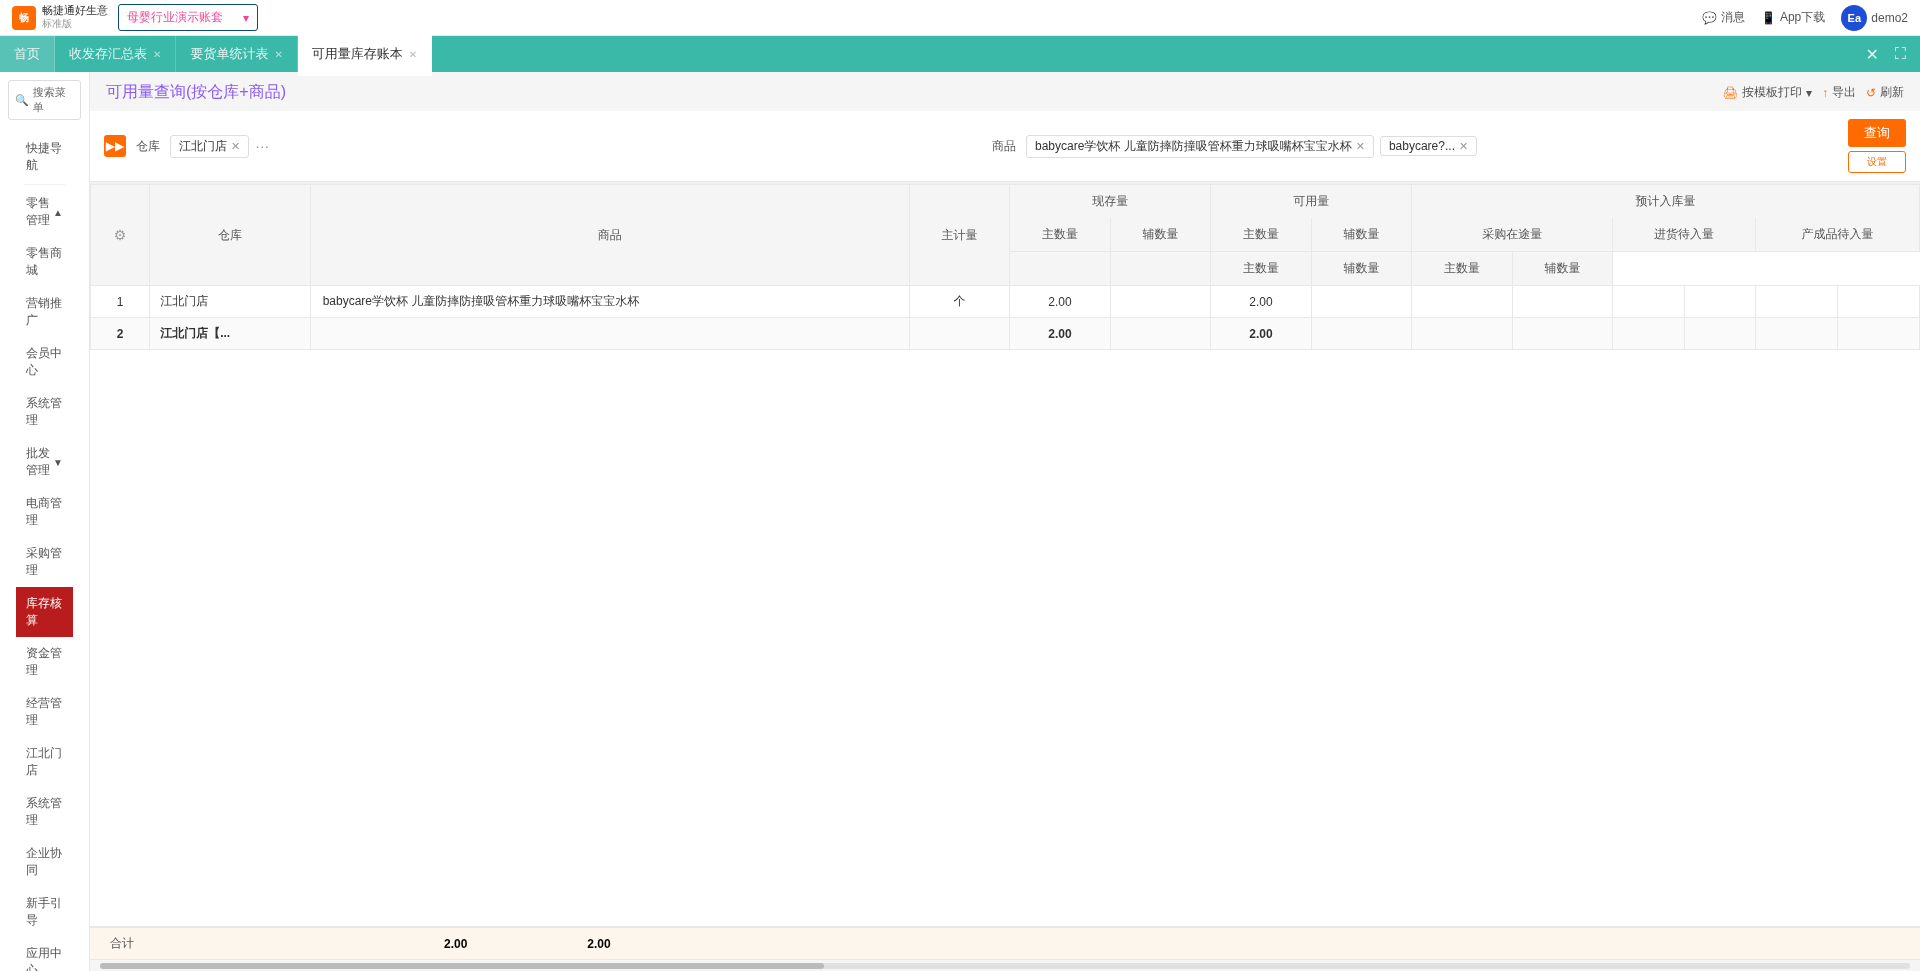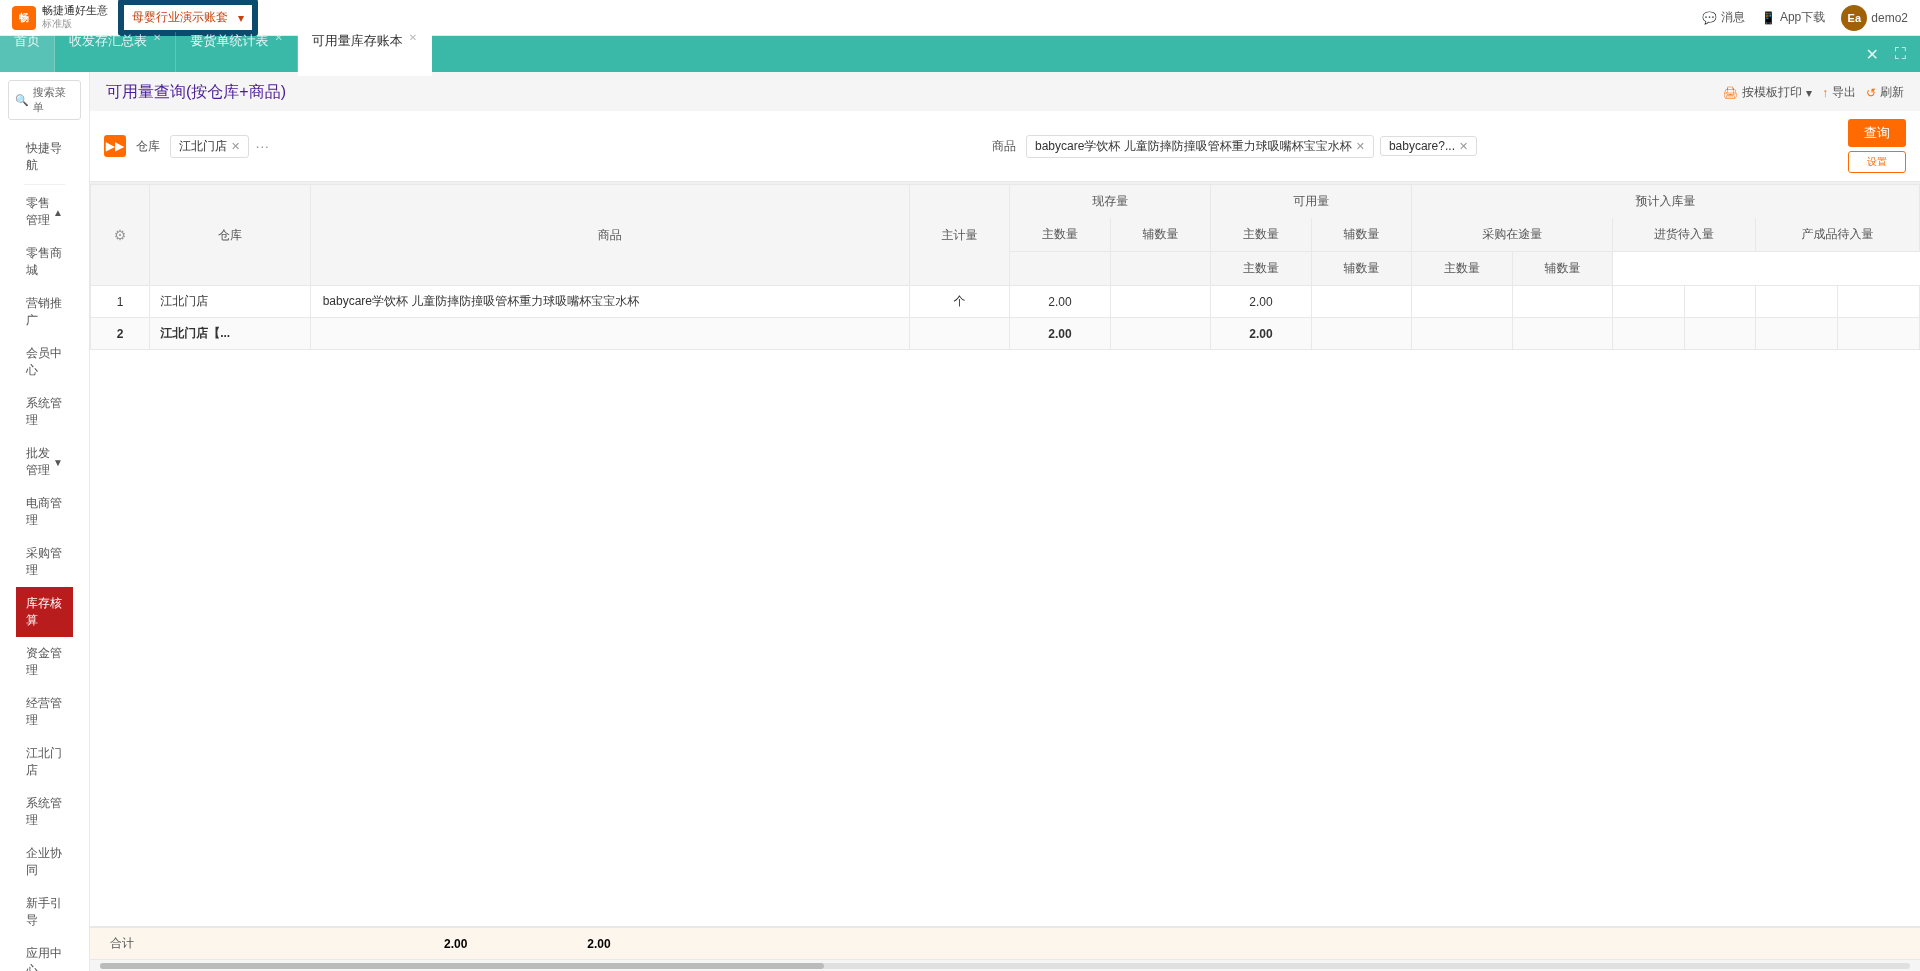--- a/index.html
+++ b/index.html
@@ -9,32 +9,32 @@
     .top-bar {
       display: flex; align-items: center; background: #fff; height: 36px;
       border-bottom: 1px solid #e8e8e8; padding: 0 12px; justify-content: space-between;
       flex-shrink: 0;
     }
     .top-bar-left { display: flex; align-items: center; gap: 10px; }
     .logo-area { display: flex; align-items: center; gap: 6px; }
     .logo-icon { width: 24px; height: 24px; background: #ff6b00; border-radius: 4px; display: flex; align-items: center; justify-content: center; color: #fff; font-size: 10px; font-weight: bold; }
     .logo-text { font-size: 11px; color: #333; line-height: 1.2; }
     .logo-sub { font-size: 10px; color: #999; }
-    .industry-select { display: flex; align-items: center; gap: 4px; background: #fff; border: 6px solid #0c4a6e; border-radius: 3px; padding: 4px 8px; cursor: pointer; font-size: 12px; color: #c2410c; min-width: 140px; justify-content: space-between; }
+    .industry-select { display: flex; align-items: center; gap: 4px; background: #fff; border: 1px solid #0c4a6e; border-radius: 3px; padding: 4px 8px; cursor: pointer; font-size: 12px; color: #ec4899; min-width: 140px; justify-content: space-between; }
     .top-bar-right { display: flex; align-items: center; gap: 16px; }
     .top-right-item { display: flex; align-items: center; gap: 4px; cursor: pointer; color: #555; font-size: 12px; }
-    .avatar { width: 26px; height: 26px; border-radius: 50%; background: #a16207; display: flex; align-items: center; justify-content: center; color: #fff; font-size: 11px; font-weight: bold; overflow: hidden; }
+    .avatar { width: 26px; height: 26px; border-radius: 50%; background: #1d4ed8; display: flex; align-items: center; justify-content: center; color: #fff; font-size: 11px; font-weight: bold; overflow: hidden; }
 
     
     .nav-tabs {
       display: flex; align-items: center; background: #3ab8a8; height: 36px;
       padding: 0 0 0 0; flex-shrink: 0; position: relative;
     }
     .nav-tab {
-      display: flex; align-items: flex-start; gap: 6px; padding: 0 14px;
+      display: flex; align-items: center; gap: 6px; padding: 0 14px;
       height: 44px; cursor: pointer; color: rgba(255,255,255,0.85); font-size: 13px;
       border-right: 1px solid rgba(255,255,255,0.2); white-space: nowrap;
     }
     .nav-tab.home { background: rgba(255,255,255,0.15); }
     .nav-tab.active { background: #fff; color: #333; }
     .nav-tab .close-x { font-size: 10px; color: inherit; opacity: 0.7; cursor: pointer; }
     .nav-tab.active .close-x { color: #999; }
     .nav-tabs-actions { margin-left: auto; display: flex; align-items: center; padding-right: 10px; gap: 8px; }
     .nav-action-btn { color: rgba(255,255,255,0.85); cursor: pointer; font-size: 16px; padding: 4px; }
 
@@ -49,21 +49,21 @@
     .sidebar-item { padding: 8px 10px; font-size: 12px; color: #555; cursor: pointer; display: flex; align-items: center; justify-content: space-between; }
     .sidebar-item.active { background: #b91c1c; color: #fff; }
     .sidebar-item.has-arrow .arrow { font-size: 10px; }
     .sidebar-divider { height: 1px; background: #f0f0f0; margin: 2px 8px; }
 
     
     .content-area { flex: 1; display: flex; flex-direction: column; overflow: hidden; background: #f0f0f0; }
 
     
     .page-header { background: #f5f5f5; padding: 10px 16px 8px; display: flex; align-items: center; justify-content: space-between; flex-shrink: 0; }
-    .page-title { font-size: 16px; font-weight: 500; color: #4c1d95; }
+    .page-title { font-size: 16px; font-weight: 500; color: #8b5cf6; }
     .header-actions { display: flex; align-items: center; gap: 10px; }
     .header-action-btn { display: flex; align-items: center; gap: 4px; font-size: 12px; color: #555; cursor: pointer; border: none; background: none; }
     .header-action-btn .icon { color: #ff6b00; }
 
     
     .filter-row { background: #fff; margin: 0 0 2px; padding: 8px 14px; display: flex; align-items: center; gap: 10px; flex-shrink: 0; border-bottom: 1px solid #e8e8e8; }
     .filter-toggle-btn { background: #ff6b00; border: none; color: #fff; width: 22px; height: 22px; border-radius: 3px; cursor: pointer; display: flex; align-items: center; justify-content: center; font-size: 12px; flex-shrink: 0; }
     .filter-label { font-size: 12px; color: #555; white-space: nowrap; }
     .filter-tags-area { display: flex; align-items: center; gap: 6px; flex: 1; }
     .filter-tag { display: flex; align-items: center; gap: 4px; background: #fff; border: 1px solid #ddd; border-radius: 3px; padding: 2px 8px; font-size: 12px; color: #333; }

